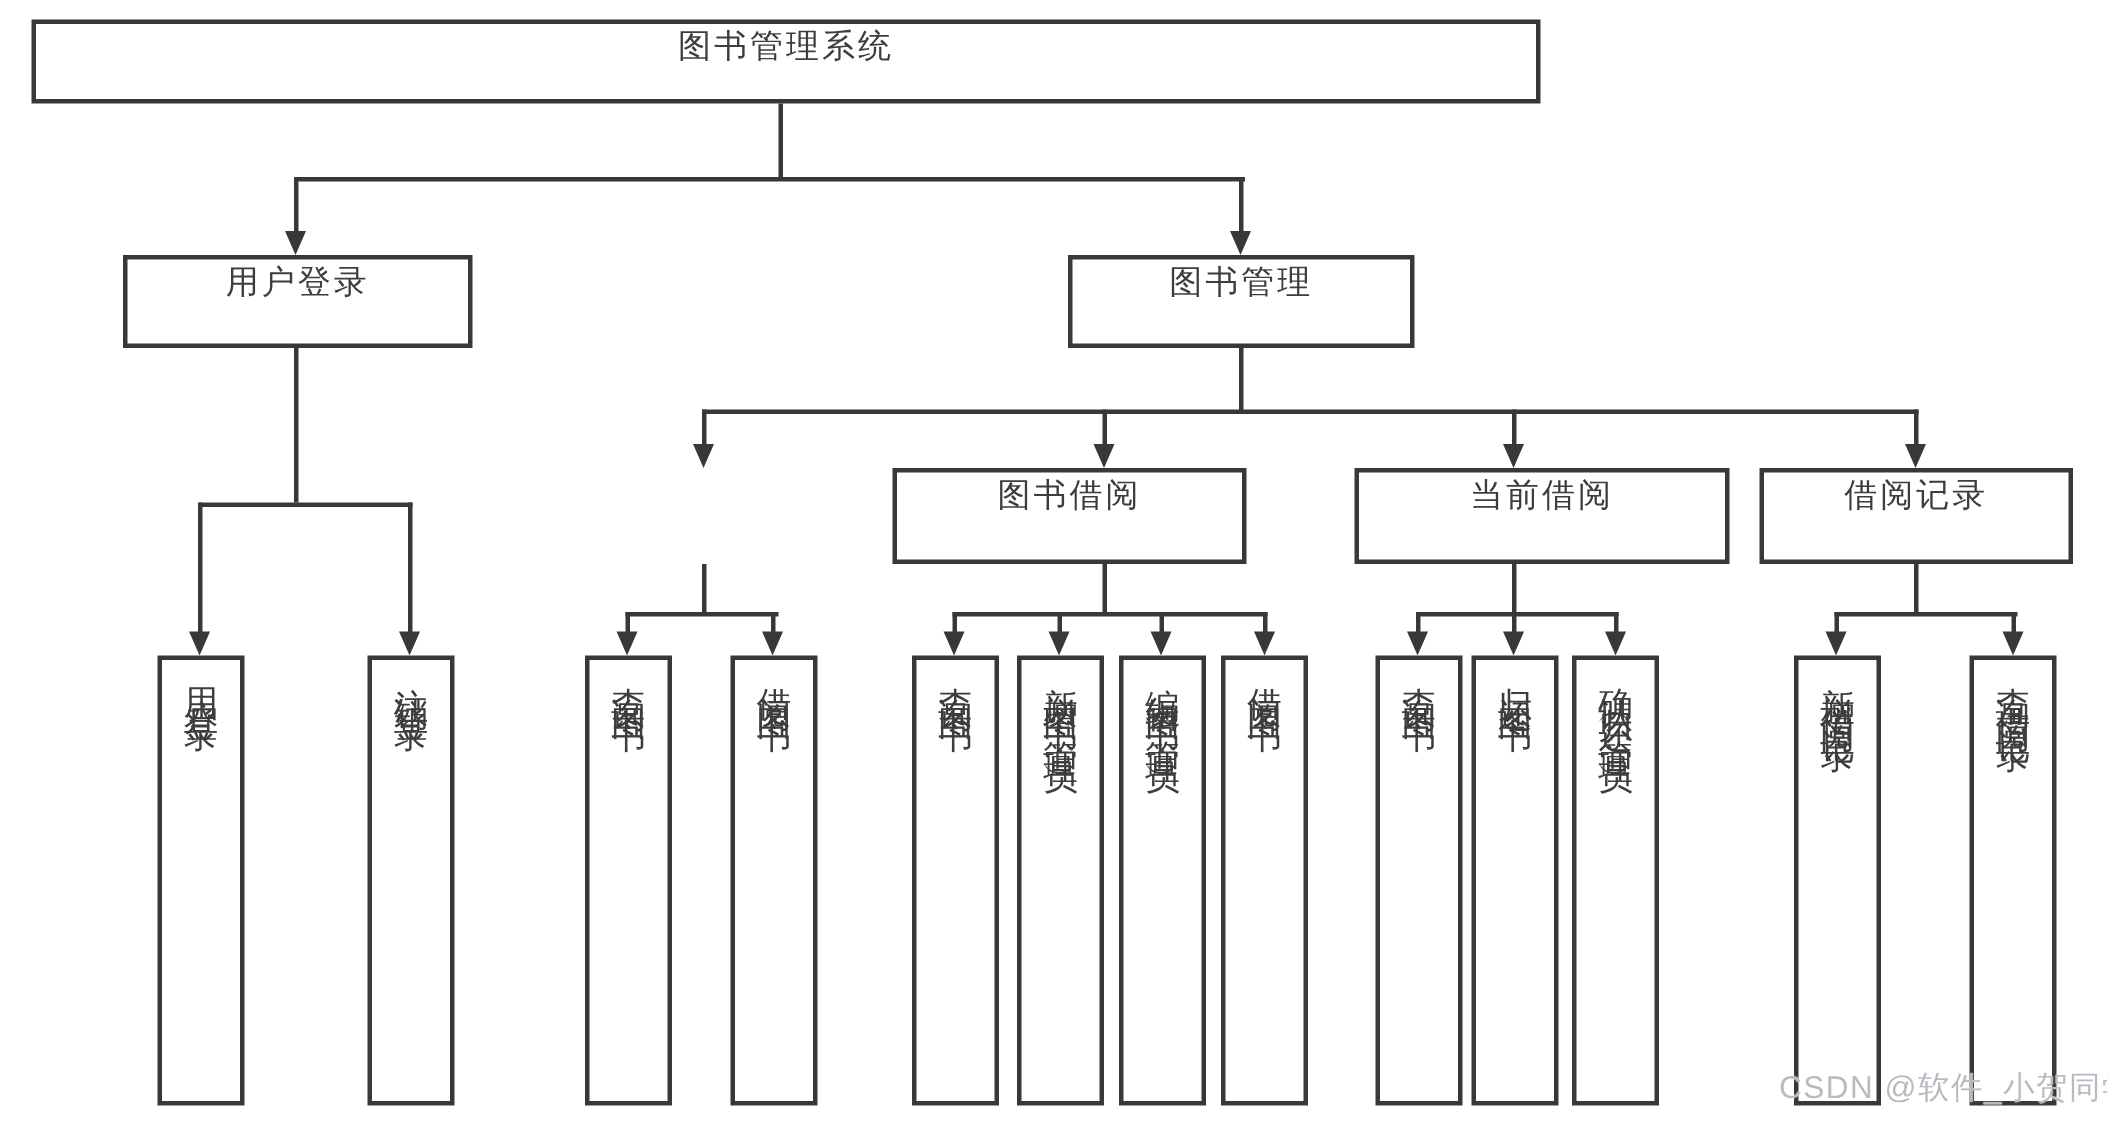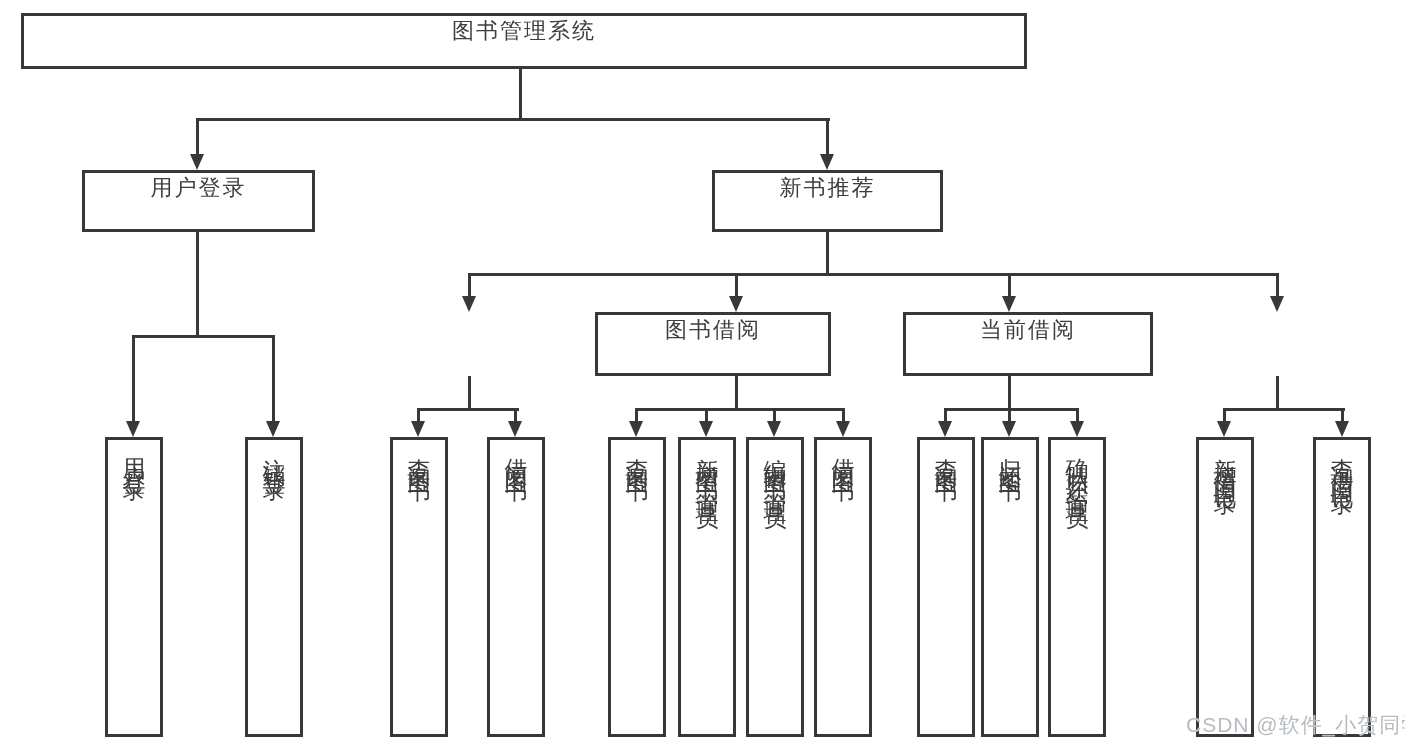--- a/index.html
+++ b/index.html
@@ -43,21 +43,21 @@
   <i class="ln" style="left:197px;top:118px;width:633px;height:3px"></i>
   <i class="ln" style="left:196px;top:118px;width:3px;height:38px"></i>
   <i class="arrow" style="left:190px;top:154px"></i>
   <i class="ln" style="left:826px;top:118px;width:3px;height:38px"></i>
   <i class="arrow" style="left:820px;top:154px"></i>
 
   <div class="box hbox" style="left:82px;top:170px;width:233px;height:62px">
     <span>用户登录</span>
   </div>
   <div class="box hbox" style="left:712px;top:170px;width:231px;height:62px">
-    <span>新书推荐</span>
+    <span>图书管理</span>
   </div>
 
   <i class="ln" style="left:196px;top:232px;width:3px;height:103px"></i>
   <i class="ln" style="left:133px;top:335px;width:142px;height:3px"></i>
   <i class="ln" style="left:132px;top:335px;width:3px;height:88px"></i>
   <i class="arrow" style="left:126px;top:421px"></i>
   <i class="ln" style="left:272px;top:335px;width:3px;height:88px"></i>
   <i class="arrow" style="left:266px;top:421px"></i>
 
   <i class="ln" style="left:826px;top:232px;width:3px;height:44px"></i>
@@ -69,20 +69,23 @@
   <i class="ln" style="left:1008px;top:273px;width:3px;height:25px"></i>
   <i class="arrow" style="left:1002px;top:296px"></i>
   <i class="ln" style="left:1276px;top:273px;width:3px;height:25px"></i>
   <i class="arrow" style="left:1270px;top:296px"></i>
 
   <div class="box hbox" style="left:595px;top:312px;width:236px;height:64px">
     <span>图书借阅</span>
   </div>
   <div class="box hbox" style="left:903px;top:312px;width:250px;height:64px">
     <span>当前借阅</span>
+  </div>
+  <div class="box hbox" style="left:1173px;top:312px;width:209px;height:64px">
+    <span>借阅记录</span>
   </div>
 
   <i class="ln" style="left:468px;top:376px;width:3px;height:32px"></i>
   <i class="ln" style="left:417px;top:408px;width:102px;height:3px"></i>
   <i class="ln" style="left:417px;top:408px;width:3px;height:15px"></i>
   <i class="arrow" style="left:411px;top:421px"></i>
   <i class="ln" style="left:514px;top:408px;width:3px;height:15px"></i>
   <i class="arrow" style="left:508px;top:421px"></i>
 
   <i class="ln" style="left:735px;top:376px;width:3px;height:32px"></i>

